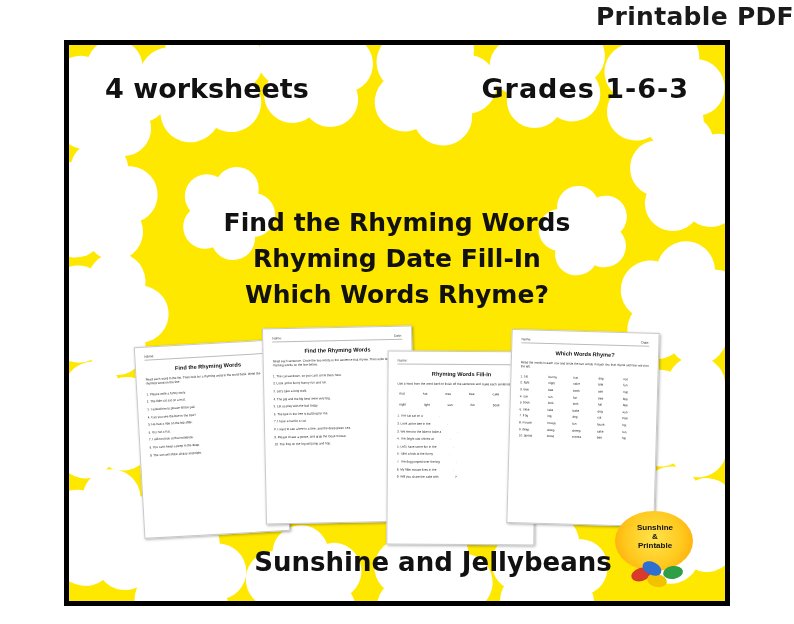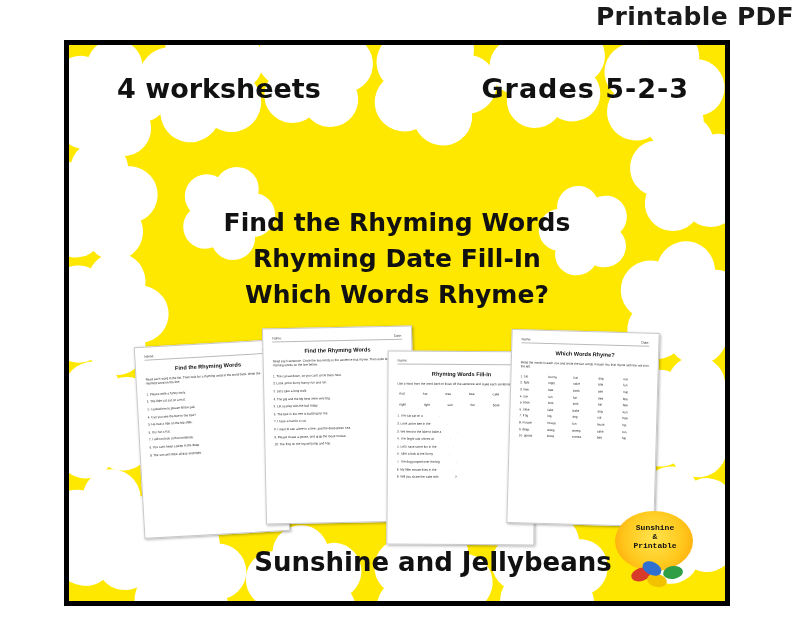--- a/index.html
+++ b/index.html
@@ -69,21 +69,20 @@
     display: flex;
     justify-content: space-between;
     padding: 0 36px;
     box-sizing: border-box;
   }
   .hl-left, .hl-right {
     font-family: "DejaVu Sans", sans-serif;
     font-weight: 700;
     font-size: 27px;
     color: #111111;
-    margin-left: 12px;
   }
   .hl-right { letter-spacing: 1px; }
 
   .title {
     position: absolute;
     top: 62px;
     left: 0;
     width: 656px;
     text-align: center;
     font-family: "DejaVu Sans", sans-serif;
@@ -204,21 +203,21 @@
     left: 6px; top: 4px;
     width: 78px; height: 60px;
     background: radial-gradient(circle at 50% 45%, #ffe34d 0%, #ffc91e 55%, #ff9d00 100%);
     border-radius: 50%;
   }
   .logo .ltext {
     position: absolute;
     left: 0; top: 16px;
     width: 92px;
     text-align: center;
-    font-family: Liberation Mono, monospace;
+    font-family: Liberation Sans, sans-serif;
     font-size: 8px;
     font-weight: 700;
     color: #111;
     line-height: 9px;
   }
   .logo .bean {
     position: absolute;
     width: 20px; height: 13px;
     border-radius: 50% / 50%;
     transform-origin: 50% 50%;
@@ -391,21 +390,21 @@
           <span style="width: 42.32px; height: 42.32px; left: 48.4642px; top: 17.164px;"></span>
           <span style="width: 42.32px; height: 42.32px; left: 39.4406px; top: 44.936px;"></span>
           <span style="width: 42.32px; height: 42.32px; left: 10.2394px; top: 44.936px;"></span>
           <span style="width: 42.32px; height: 42.32px; left: 1.21576px; top: 17.164px;"></span>
           <span style="width: 38.64px; height: 38.64px; left: 26.68px; top: 26.68px;"></span>
         </div>
       </div>
 
     <div class="hl-row">
       <div class="hl-left">4 worksheets</div>
-      <div class="hl-right">Grades 5-2-3</div>
+      <div class="hl-right">Grades 1-6-3</div>
     </div>
 
 
     <div class="subs">
       <div>Find the Rhyming Words</div>
       <div>Rhyming Date Fill-In</div>
       <div>Which Words Rhyme?</div>
     </div>
 
     <div class="sheets">

